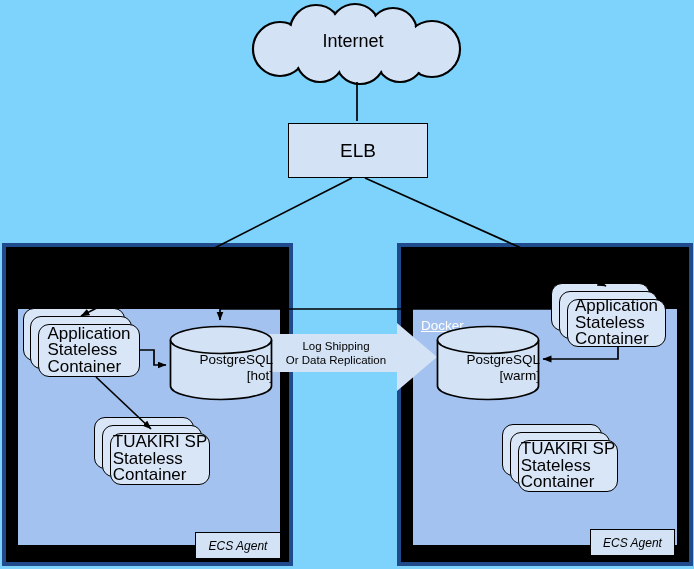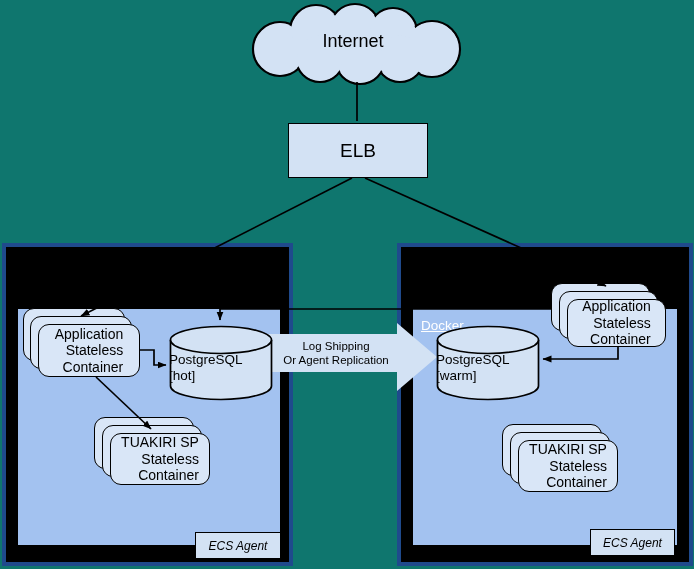--- a/index.html
+++ b/index.html
@@ -1,40 +1,40 @@
 <!DOCTYPE html>
 <html><head>
 <meta charset="utf-8">
 <style>
   html,body{margin:0;padding:0;background:#000;}
-  #canvas{position:relative;width:694px;height:569px;background:#0f766e;overflow:hidden;
+  #canvas{position:relative;width:694px;height:569px;background:#7dd3fc;overflow:hidden;
           font-family:"Liberation Sans",sans-serif;color:#000;}
   .abs{position:absolute;}
   .ml{white-space:pre-line;}
   
   .instance{position:absolute;box-sizing:border-box;border:4px solid #1f4a8c;background:#000;z-index:1;}
   
   .docker{position:absolute;background:#a3c2f0;z-index:2;margin-top:36px;}
   .docker-label{position:absolute;left:8px;top:9px;color:#fff;font-size:13.5px;
                 text-decoration:underline;z-index:4;}
   
   .node{z-index:4;}
   
   .card{position:absolute;box-sizing:border-box;background:#d9e6f7;border:1.7px solid #000;
         border-radius:11px;}
-  .card-label{display:flex;align-items:center;justify-content:center;text-align:right;
-              width:100%;height:100%;font-size:14px;line-height:16.5px;}
+  .card-label{display:flex;align-items:center;justify-content:center;text-align:left;
+              width:100%;height:100%;font-size:17px;line-height:16.5px;}
   
   .box{position:absolute;box-sizing:border-box;background:#d3e2f4;border:1.7px solid #000;
        display:flex;align-items:center;justify-content:center;z-index:4;}
   .elb-box{font-size:19px;}
   .ecs-box{font-size:12px;border-width:1px;font-style:italic;}
   
   .cyl{z-index:4;}
-  .cyl-label{position:absolute;left:0;right:0;top:27px;text-align:left;font-size:13.5px;
+  .cyl-label{position:absolute;left:0;right:0;top:27px;text-align:right;font-size:13.5px;
              line-height:16px;}
   
   .cloud-label{position:absolute;left:0;right:10px;top:30px;text-align:center;font-size:18px;z-index:5;}
   
   .flow-label{position:absolute;left:280px;top:339px;width:112px;text-align:center;
               font-size:11.5px;line-height:14px;z-index:4;}
   svg{display:block;}
   .layer{position:absolute;left:0;top:0;pointer-events:none;}
 </style>
 </head>
@@ -79,21 +79,21 @@
     <div class="docker-label">Docker</div>
   </div>
   <div class="docker" style="left:413px;top:273px;width:264px;height:236px;">
     <div class="docker-label">Docker</div>
   </div>
 
   <svg class="layer" width="694" height="569" style="z-index:3;">
     <polygon points="266,334 397,334 397,323 437,357 397,391 397,372 266,372" fill="#d3e2f4"></polygon>
   </svg>
   <div class="flow-label ml">Log Shipping
-Or Agent Replication</div>
+Or Data Replication</div>
 
   <div class="abs node" style="left:23px;top:308px;width:132px;height:70px;">
     <div class="card" style="left:0;top:0;width:102px;height:53px;"></div>
     <div class="card" style="left:7px;top:8px;width:102px;height:53px;"></div>
     <div class="card" style="left:15px;top:16px;width:102px;height:53px;">
       <div class="card-label ml">Application
 Stateless
 Container</div>
     </div>
   </div>

